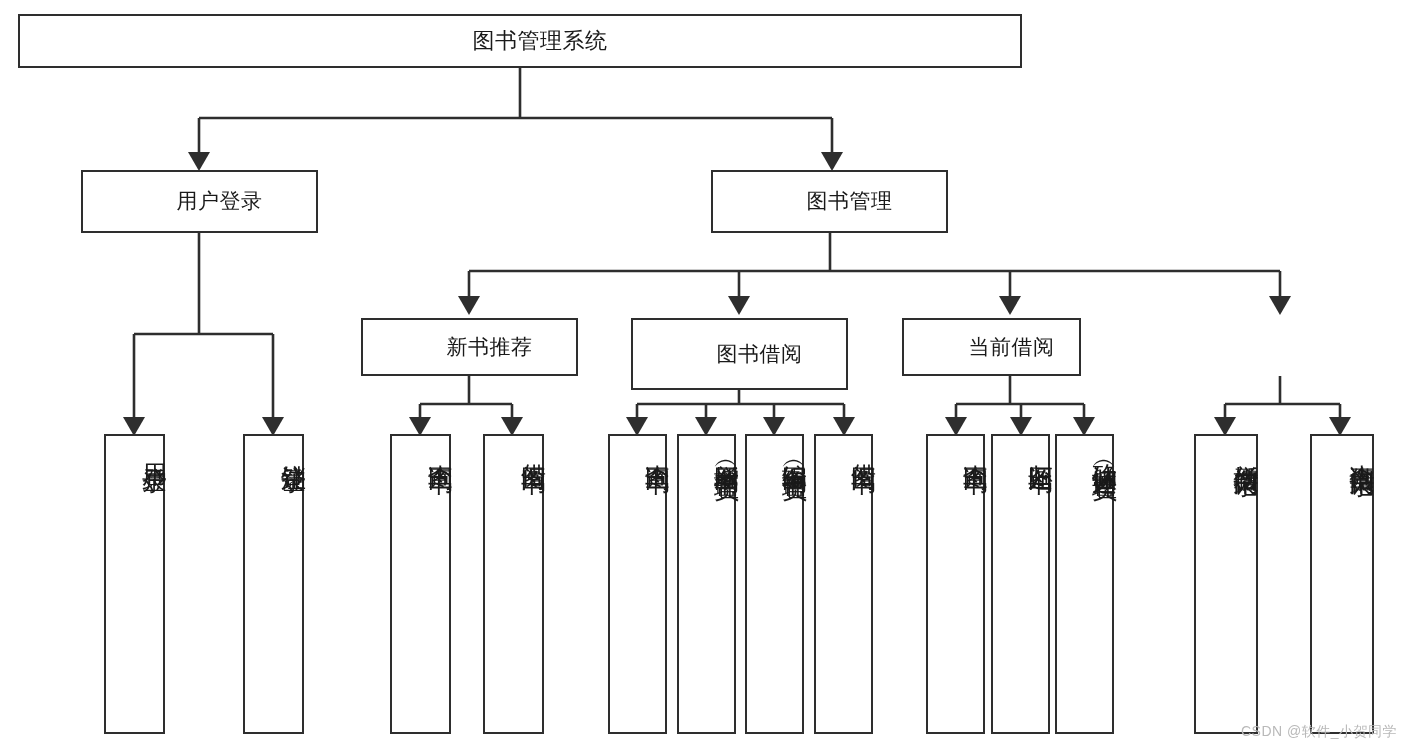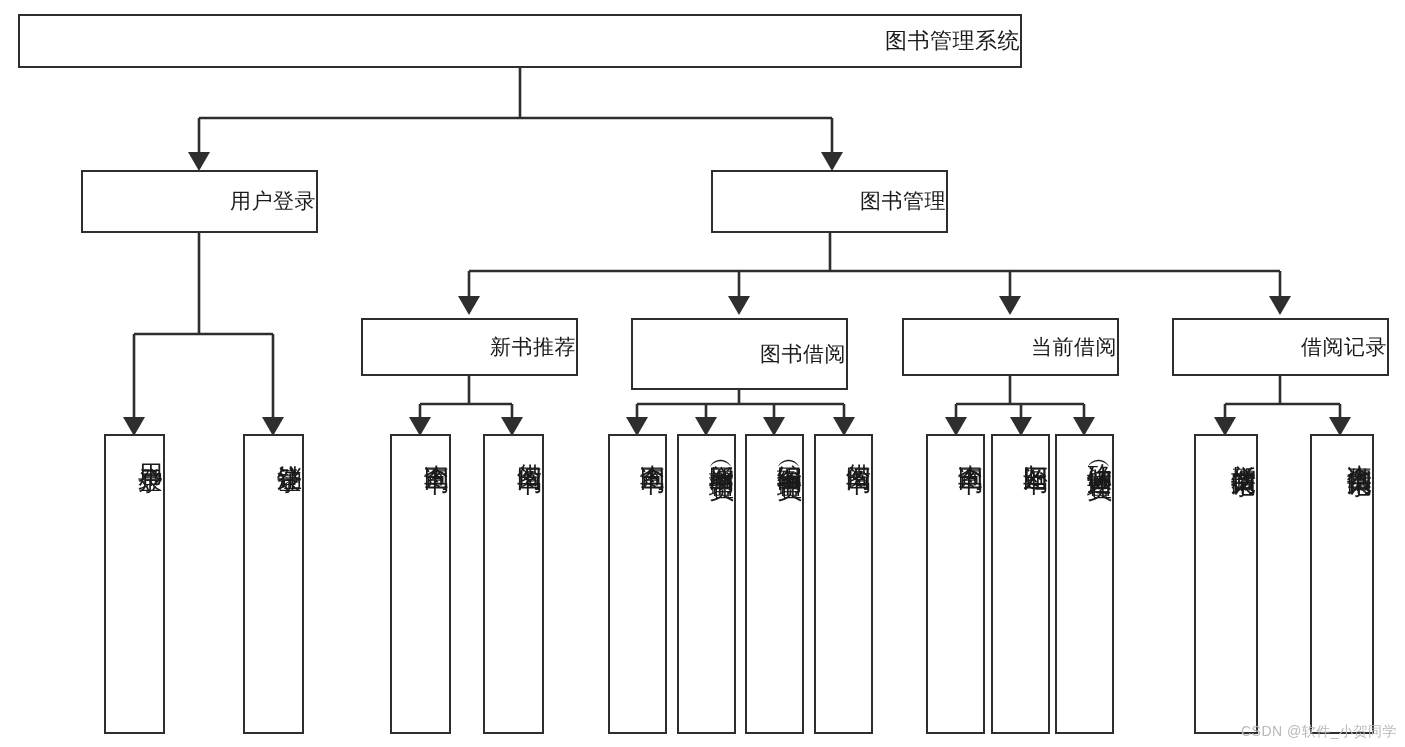--- a/index.html
+++ b/index.html
@@ -17,21 +17,21 @@
     position:absolute;left:0;top:0;width:1405px;height:747px;
     pointer-events:none;
   }
   .node{
     position:absolute;
     box-sizing:border-box;
     background:#ffffff;
     border:2.5px solid #2e2e2e;
     display:flex;
     align-items:center;
-    justify-content:flex-end;
+    justify-content:center;
     color:#1a1a1a;
     z-index:2;
     padding-left:40px;
   }
   .node .label{
     display:block;
     text-align:center;
     line-height:1.18;
     letter-spacing:0.5px;
     white-space:nowrap;
@@ -135,25 +135,22 @@
   <div class="node h" style="left:711px;top:170px;width:237px;height:63px;">
     <span class="label">图书管理</span>
   </div>
 
   <div class="node h" style="left:361px;top:318px;width:217px;height:58px;">
     <span class="label">新书推荐</span>
   </div>
   <div class="node h" style="left:631px;top:318px;width:217px;height:72px;">
     <span class="label">图书借阅</span>
   </div>
-  <div class="node h" style="left:902px;top:318px;width:217px;height:58px;">
+  <div class="node h" style="left:902px;top:318px;width:179px;height:58px;">
     <span class="label">当前借阅</span>
-  </div>
-  <div class="node h" style="left:1172px;top:318px;width:217px;height:58px;">
-    <span class="label">借阅记录</span>
   </div>
 
   <div class="node v" style="left:104px;top:434px;width:61px;height:300px;">
     <span class="label">用户登录</span>
   </div>
   <div class="node v" style="left:243px;top:434px;width:61px;height:300px;">
     <span class="label">注销登录</span>
   </div>
 
   <div class="node v" style="left:390px;top:434px;width:61px;height:300px;">

